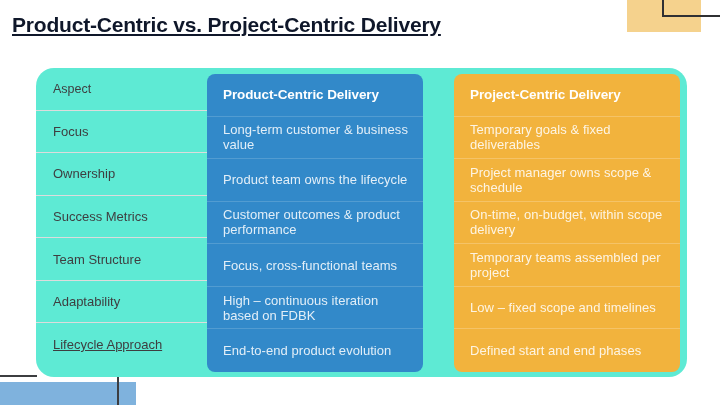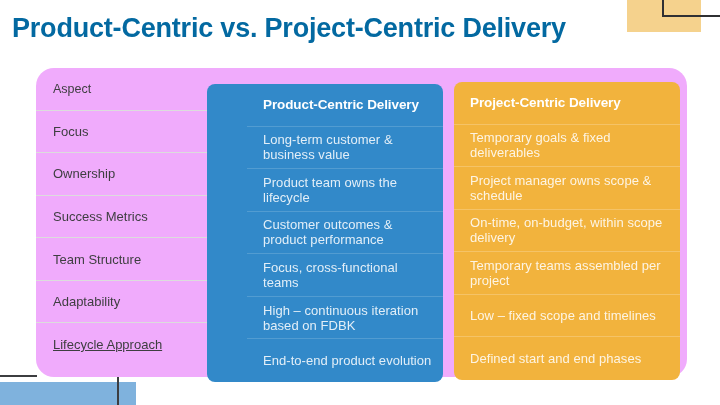--- a/index.html
+++ b/index.html
@@ -67,64 +67,64 @@
     width: 2px;
     height: 28px;
     background: #3c3d40;
   }
 
   
   .page-title {
     position: absolute;
     left: 12px;
     top: 13px;
-    font-size: 27px;
+    font-size: 21px;
     font-weight: 600;
-    color: #0369a1;
+    color: #0f172a;
     letter-spacing: -0.2px;
     white-space: nowrap;
+    text-decoration: underline;
   }
 
   
   .table-panel {
     position: absolute;
     left: 36px;
     top: 68px;
     width: 651px;
     height: 309px;
-    background: #f0abfc;
+    background: #5eead4;
     border-radius: 18px;
     box-sizing: border-box;
   }
 
   .col {
     position: absolute;
     top: 0;
     box-sizing: border-box;
   }
 
   .col-aspect {
     left: 0px;
     top: 0px;
     width: 196px;
     height: 309px;
   }
   .col-product {
     left: 171px;
-    top: 16px;
-    width: 236px;
+    top: 6px;
+    width: 216px;
     height: 298px;
     background: #3289c9;
     border-radius: 8px;
     overflow: hidden;
-    padding-left: 40px;
   }
   .col-project {
     left: 418px;
-    top: 14px;
+    top: 6px;
     width: 226px;
     height: 298px;
     background: #f2b33d;
     border-radius: 8px;
     overflow: hidden;
   }
 
   .cell {
     box-sizing: border-box;
     display: flex;

